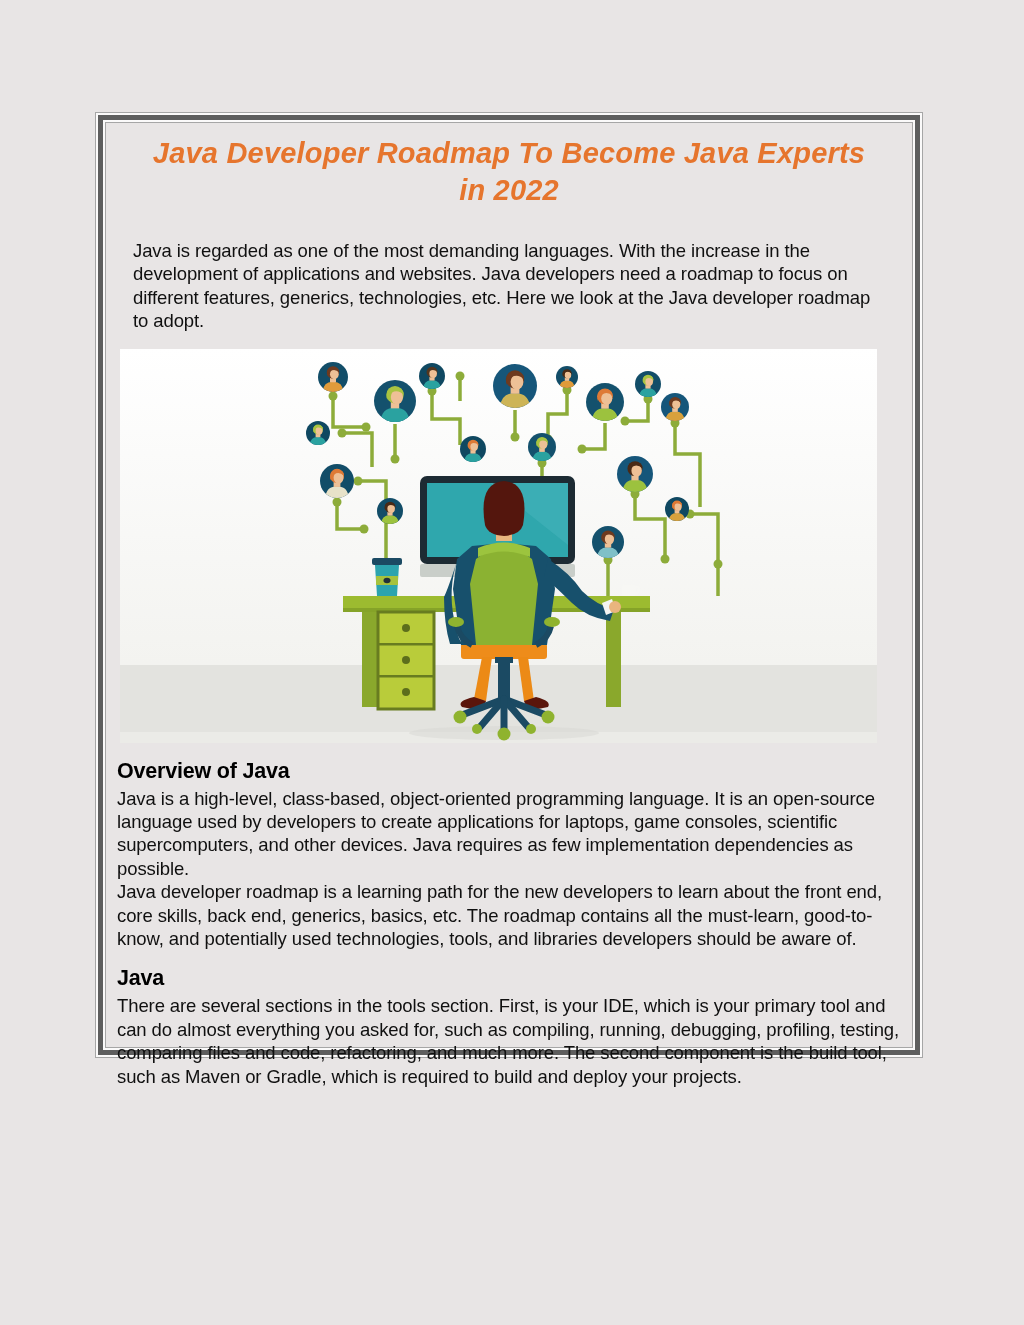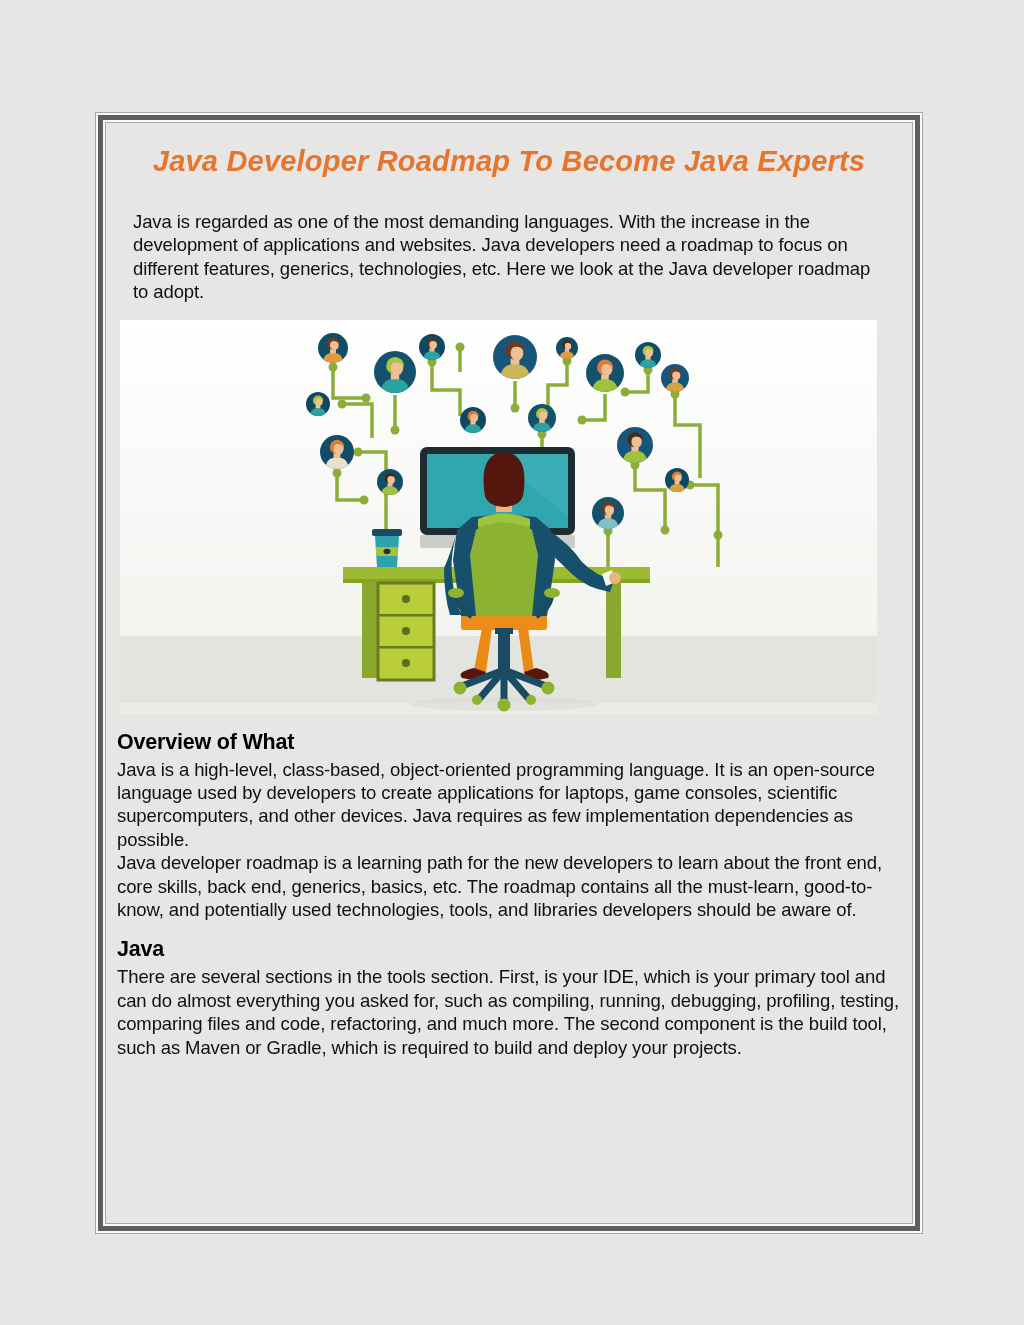--- a/index.html
+++ b/index.html
@@ -6,30 +6,30 @@
   body{
     width:1024px;height:1325px;
     background:#e8e5e5;
     font-family:"Liberation Sans", sans-serif;
     position:relative;
     overflow:hidden;
   }
   .sheet{
     position:absolute;
     left:98px;top:115px;
-    width:822px;height:1116px;
+    width:822px;height:940px;
     box-sizing:border-box;
     background:#e8e5e5;
     border:5px solid #5e5e5e;
     box-shadow:
       0 0 0 2px #fbfafa,
       0 0 0 3px #a6a6a6,
       inset 0 0 0 2px #fbfafa,
       inset 0 0 0 3px #a6a6a6;
-    padding:23px 14px 0 14px;
+    padding:15px 14px 0 14px;
   }
   .doc-title{
     margin:0;
     text-align:center;
     font-size:29px;
     line-height:37px;
     font-weight:bold;
     font-style:italic;
     color:#e6752d;
     letter-spacing:.2px;
@@ -58,20 +58,21 @@
   }
   .section p{margin:0;}
 </style>
 </head>
 <body>
 
 <div class="sheet">
 
   <h1 class="doc-title">
     <span>Java Developer Roadmap To Become Java Experts</span>
+    <span>in 2022</span>
   </h1>
 
   <p class="body-text intro">Java is regarded as one of the most demanding languages. With the increase in the development of applications and websites. Java developers need a roadmap to focus on different features, generics, technologies, etc. Here we look at the Java developer roadmap to adopt.</p>
 
   <div class="illustration" role="img" aria-label="Developer seated on an office chair at a green desk with a monitor and coffee cup, connected by green lines to a network of circular people avatars">
     <svg viewBox="0 0 757 394" width="757" height="394">
       <defs>
         <linearGradient id="wall" x1="0" y1="0" x2="0" y2="1">
           <stop offset="0" stop-color="#ffffff"></stop>
           <stop offset="1" stop-color="#f0f0ec"></stop>
@@ -231,21 +232,21 @@
           <path d="M352,296 Q340,290 337,277"></path>
           <path d="M416,296 Q428,290 431,277"></path>
         </g>
         <ellipse cx="336" cy="273" rx="8" ry="5" fill="#8fb32f"></ellipse>
         <ellipse cx="432" cy="273" rx="8" ry="5" fill="#8fb32f"></ellipse>
       </g>
     </svg>
   </div>
 
   <div class="section">
-    <h2>Overview of What</h2>
+    <h2>Overview of Java</h2>
     <p class="body-text">Java is a high-level, class-based, object-oriented programming language. It is an open-source language used by developers to create applications for laptops, game consoles, scientific supercomputers, and other devices. Java requires as few implementation dependencies as possible.</p>
   </div>
 
   <div class="section">
     <p class="body-text">Java developer roadmap is a learning path for the new developers to learn about the front end, core skills, back end, generics, basics, etc. The roadmap contains all the must-learn, good-to-know, and potentially used technologies, tools, and libraries developers should be aware of.</p>
   </div>
 
   <div class="section">
     <h2>Java</h2>
     <p class="body-text">There are several sections in the tools section. First, is your IDE, which is your primary tool and can do almost everything you asked for, such as compiling, running, debugging, profiling, testing, comparing files and code, refactoring, and much more. The second component is the build tool, such as Maven or Gradle, which is required to build and deploy your projects.</p>

